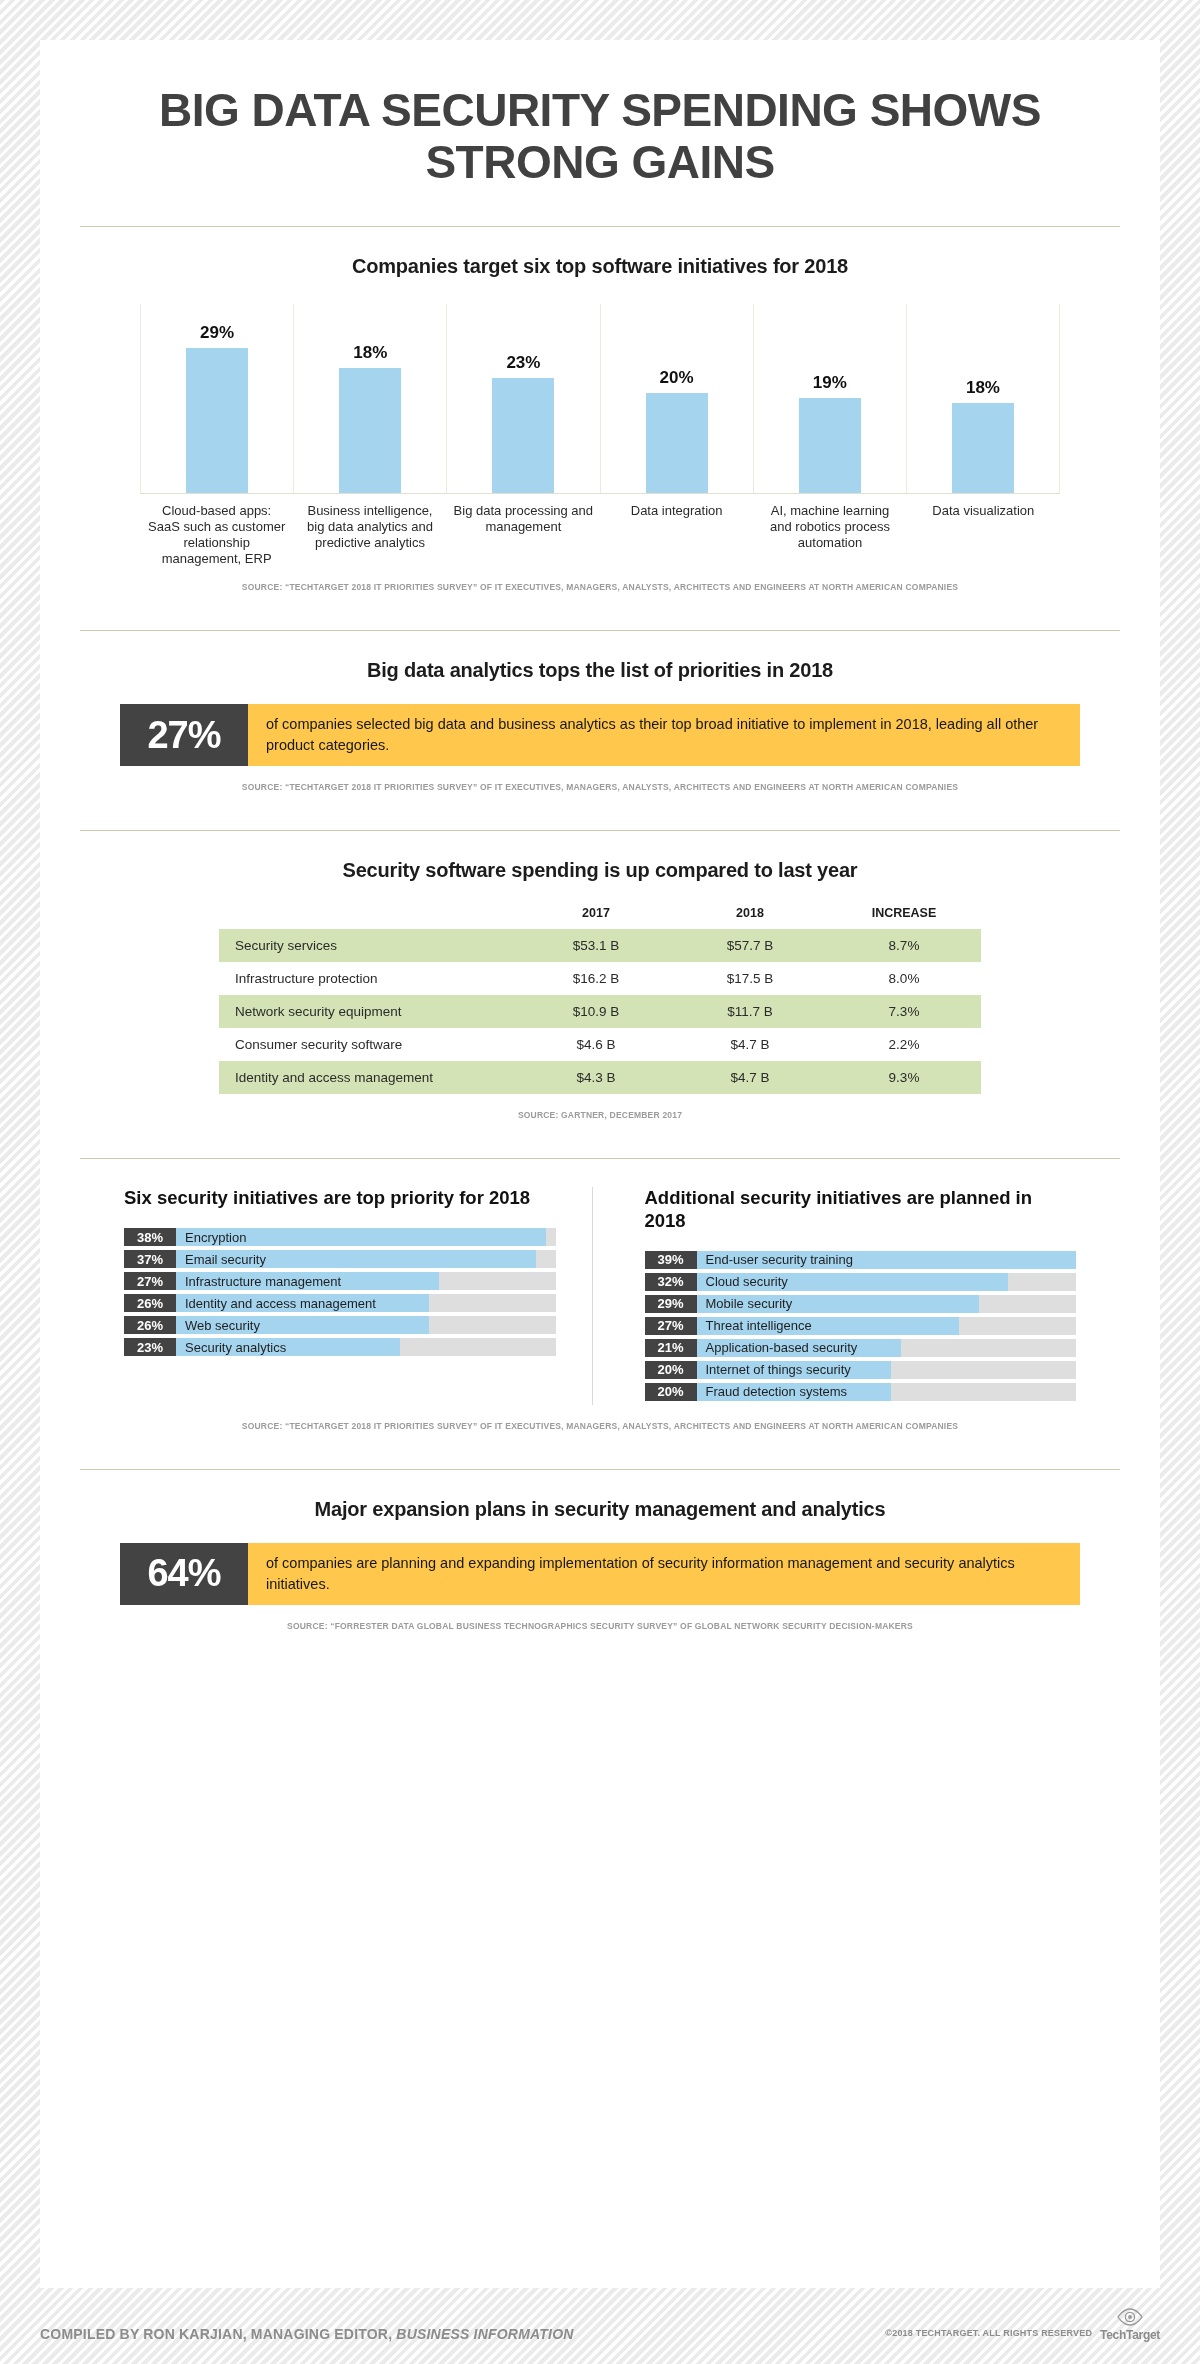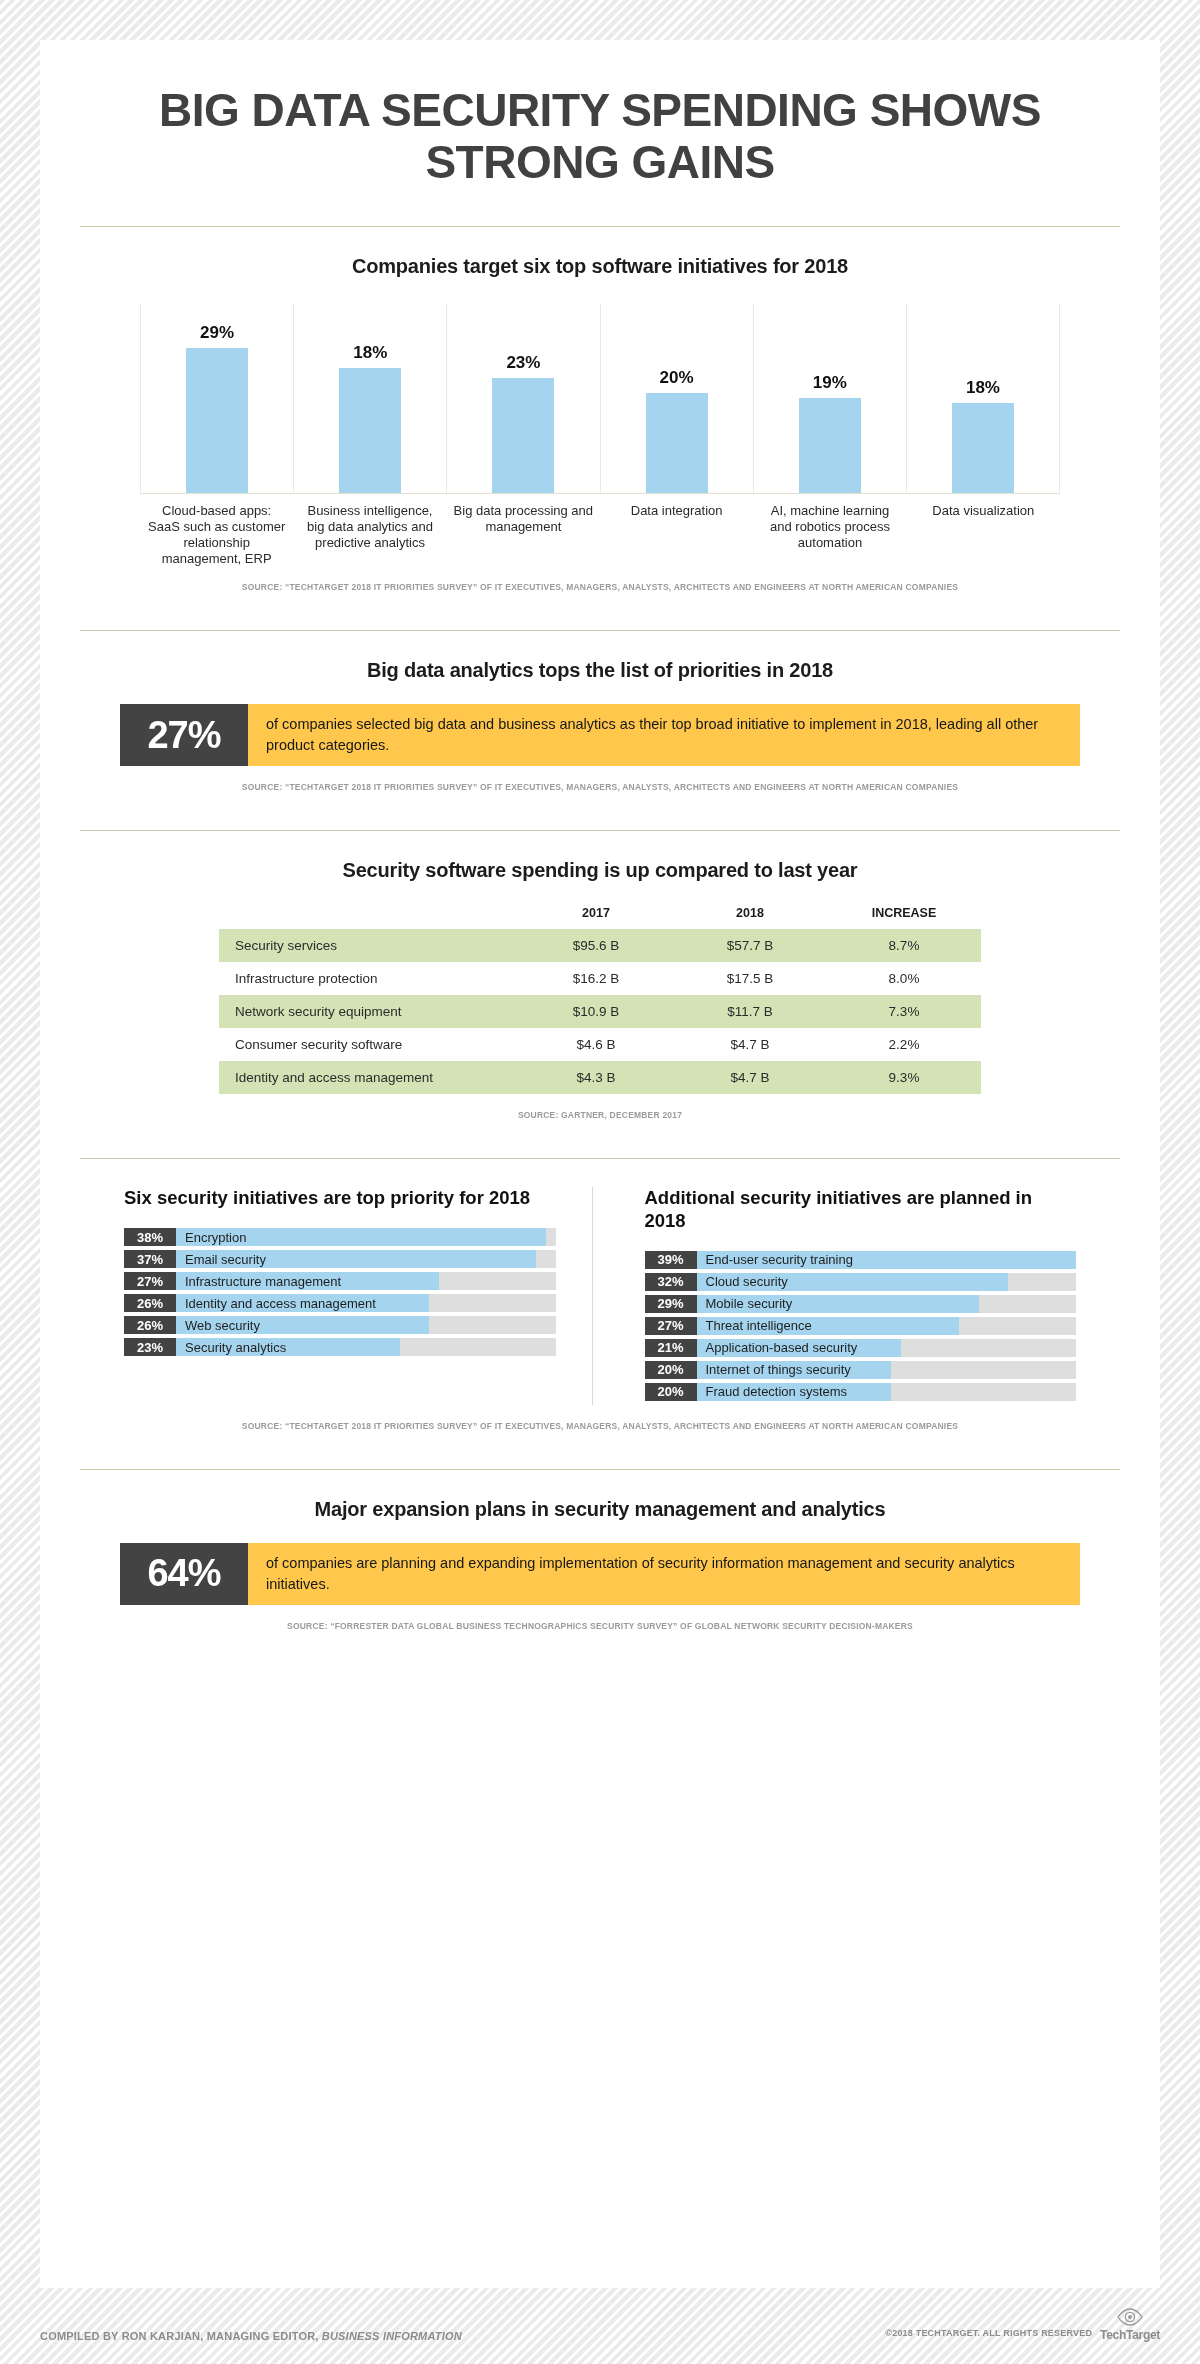--- a/index.html
+++ b/index.html
@@ -238,21 +238,21 @@
   .footer {
     position: absolute;
     left: 40px;
     bottom: 22px;
     right: 40px;
     display: flex;
     align-items: flex-end;
     justify-content: space-between;
   }
   .footer-left {
-    font-size: 11px;
+    font-size: 14px;
     font-weight: bold;
     color: #8c8c8c;
     letter-spacing: 0.2px;
   }
   .footer-left i { font-style: italic; }
   .footer-right {
     display: flex;
     align-items: flex-end;
     gap: 8px;
   }
@@ -360,21 +360,21 @@
           <tr id="tbl-head">
             <th class="lbl"></th>
             <th>2017</th>
             <th>2018</th>
             <th>INCREASE</th>
           </tr>
         </thead>
       <tbody id="tbl-body">
           <tr class="shade">
             <td class="lbl">Security services</td>
-            <td>$95.6 B</td>
+            <td>$53.1 B</td>
             <td>$57.7 B</td>
             <td>8.7%</td>
           </tr>
           <tr>
             <td class="lbl">Infrastructure protection</td>
             <td>$16.2 B</td>
             <td>$17.5 B</td>
             <td>8.0%</td>
           </tr>
           <tr class="shade">

